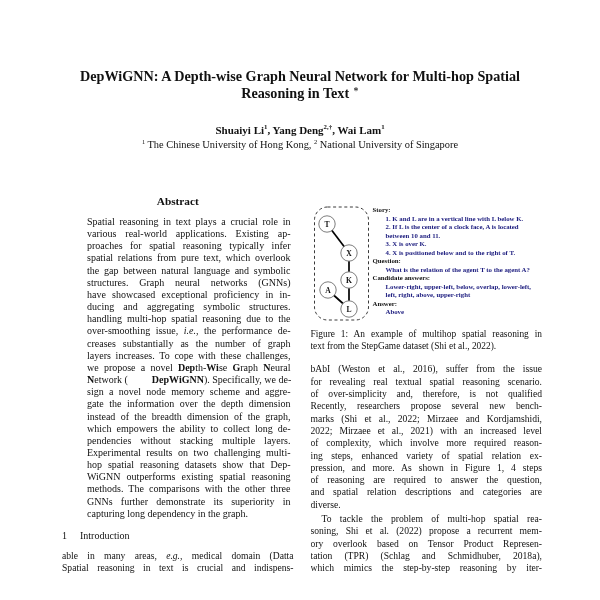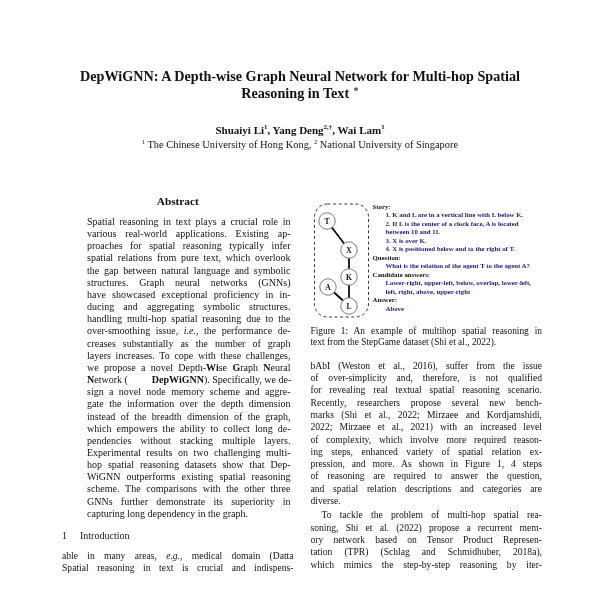--- a/index.html
+++ b/index.html
@@ -9,21 +9,21 @@
     position:relative;width:600px;height:600px;background:var(--bg);
     color:var(--ink);font-family:"Liberation Serif","DejaVu Serif",serif;
   }
   
   .title{padding-top:68px;text-align:center;font-weight:bold;font-size:14.2px;line-height:17px;}
   .authors{margin-top:22px;text-align:center;font-weight:bold;font-size:11px;line-height:13px;}
   .affil{margin-top:2px;text-align:center;font-size:10.4px;line-height:12px;}
   .emails{margin-top:2px;text-align:center;font-family:"Liberation Mono","DejaVu Sans Mono",monospace;font-size:9.2px;line-height:11px;letter-spacing:-0.2px;}
   sup{font-size:62%;line-height:0;vertical-align:super;}
   
-  .cols{display:flex;gap:17px;padding:0 58px 0 62px;margin-top:44px;align-items:center;}
+  .cols{display:flex;gap:17px;padding:0 58px 0 62px;margin-top:44px;align-items:flex-end;}
   .col{width:234px;overflow:hidden;}
   .abs-head{text-align:center;font-weight:bold;font-size:11.3px;line-height:13px;margin-bottom:8px;}
   .abs-body{margin-left:25px;margin-right:3px;font-size:10px;line-height:12.15px;}
   .sec-head{margin-top:9px;font-weight:normal;font-size:10px;line-height:13px;margin-bottom:8px;}
   .sec-head .num{margin-right:13px;}
   .body-text{font-size:9.6px;line-height:12.3px;}
   .line{white-space:nowrap;}
   .just .line{text-align:justify;text-align-last:justify;}
   .just .line:last-child{text-align-last:left;}
   .just.all .line:last-child{text-align-last:justify;}
@@ -61,31 +61,31 @@
           <div class="line"><span>proaches for spatial reasoning typically infer</span></div>
           <div class="line"><span>spatial relations from pure text, which overlook</span></div>
           <div class="line"><span>the gap between natural language and symbolic</span></div>
           <div class="line"><span>structures.   Graph neural networks (GNNs)</span></div>
           <div class="line"><span>have showcased exceptional proficiency in in-</span></div>
           <div class="line"><span>ducing and aggregating symbolic structures.</span></div>
           <div class="line"><span>handling multi-hop spatial reasoning due to the</span></div>
           <div class="line"><span>over-smoothing issue, </span><span style="font-style: italic;">i.e.</span><span>, the performance de-</span></div>
           <div class="line"><span>creases substantially as the number of graph</span></div>
           <div class="line"><span>layers increases. To cope with these challenges,</span></div>
-          <div class="line"><span>we propose a novel </span><span style="font-weight: normal;">Dep</span><span>th-</span><span style="font-weight: bold;">Wi</span><span>se </span><span style="font-weight: bold;">G</span><span>raph </span><span style="font-weight: bold;">N</span><span>eural</span></div>
+          <div class="line"><span>we propose a novel </span><span style="font-weight: bold;">Dep</span><span>th-</span><span style="font-weight: bold;">Wi</span><span>se </span><span style="font-weight: bold;">G</span><span>raph </span><span style="font-weight: bold;">N</span><span>eural</span></div>
           <div class="line"><span style="font-weight: bold;">N</span><span>etwork (</span><span style="font-weight: bold; padding-left: 24px;">DepWiGNN</span><span>).  Specifically, we de-</span></div>
           <div class="line"><span>sign a novel node memory scheme and aggre-</span></div>
           <div class="line"><span>gate the information over the depth dimension</span></div>
           <div class="line"><span>instead of the breadth dimension of the graph,</span></div>
           <div class="line"><span>which empowers the ability to collect long de-</span></div>
           <div class="line"><span>pendencies without stacking multiple layers.</span></div>
           <div class="line"><span>Experimental results on two challenging multi-</span></div>
           <div class="line"><span>hop spatial reasoning datasets show that Dep-</span></div>
           <div class="line"><span>WiGNN outperforms existing spatial reasoning</span></div>
-          <div class="line"><span>scheme. The comparisons with the other three</span></div>
+          <div class="line"><span>methods. The comparisons with the other three</span></div>
           <div class="line"><span>GNNs further demonstrate its superiority in</span></div>
           <div class="line"><span>capturing long dependency in the graph.</span></div>
         </div>
 
       <div class="sec-head">
         <span class="num">1</span><span>Introduction</span>
       </div>
       <div class="body-text just all">
           <div class="line"><span>able in many areas, </span><span style="font-style: italic;">e.g.</span><span>, medical domain (Datta</span></div>
           <div class="line"><span>Spatial reasoning in text is crucial and indispens-</span></div>
@@ -155,35 +155,35 @@
         </div>
 
         <div class="caption just">
             <div class="line"><span>Figure 1: An example of multihop spatial reasoning in</span></div>
             <div class="line"><span>text from the StepGame dataset (Shi et al., 2022).</span></div>
           </div>
       </div>
 
       <div class="body-text just rp1">
           <div class="line"><span>bAbI (Weston et al., 2016), suffer from the issue</span></div>
+          <div class="line"><span>for revealing real textual spatial reasoning scenario.</span></div>
           <div class="line"><span>of over-simplicity and, therefore, is not qualified</span></div>
-          <div class="line"><span>for revealing real textual spatial reasoning scenario.</span></div>
           <div class="line"><span>Recently, researchers propose several new bench-</span></div>
           <div class="line"><span>marks (Shi et al., 2022; Mirzaee and Kordjamshidi,</span></div>
           <div class="line"><span>2022; Mirzaee et al., 2021) with an increased level</span></div>
           <div class="line"><span>of complexity, which involve more required reason-</span></div>
           <div class="line"><span>ing steps, enhanced variety of spatial relation ex-</span></div>
           <div class="line"><span>pression, and more. As shown in Figure 1, 4 steps</span></div>
           <div class="line"><span>of reasoning are required to answer the question,</span></div>
           <div class="line"><span>and spatial relation descriptions and categories are</span></div>
           <div class="line"><span>diverse.</span></div>
         </div>
       <div class="body-text just all indent1 rp2">
           <div class="line"><span>To tackle the problem of multi-hop spatial rea-</span></div>
           <div class="line"><span>soning, Shi et al. (2022) propose a recurrent mem-</span></div>
-          <div class="line"><span>ory network based on Tensor Product Represen-</span></div>
+          <div class="line"><span>ory overlook based on Tensor Product Represen-</span></div>
           <div class="line"><span>tation (TPR) (Schlag and Schmidhuber, 2018a),</span></div>
           <div class="line"><span>which mimics the step-by-step reasoning by iter-</span></div>
         </div>
     </div>
 
   </div>
 </div>
 
 </body></html>

